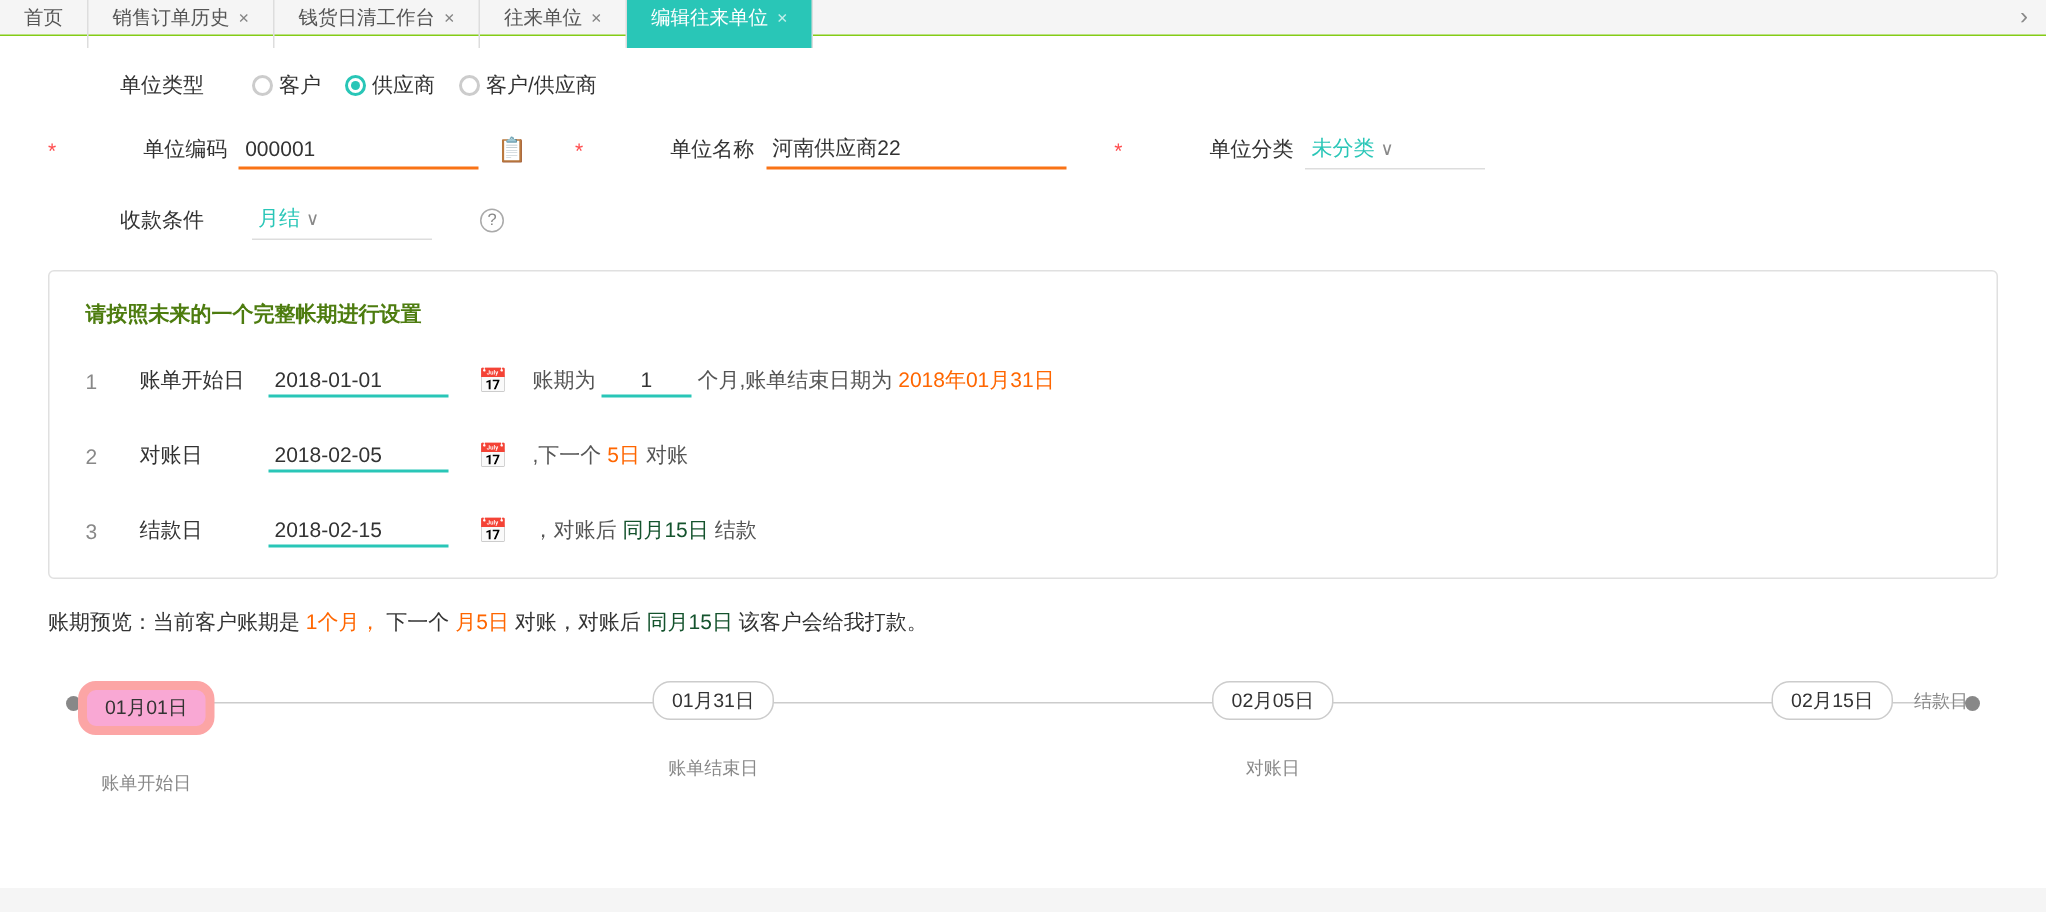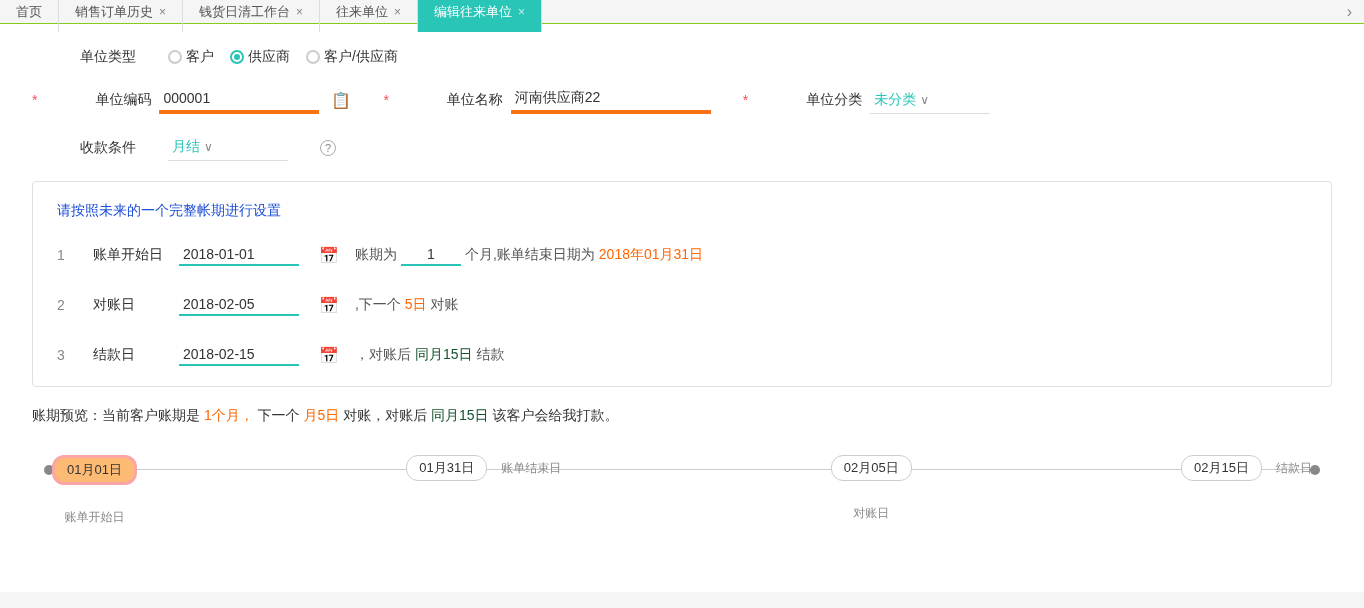--- a/index.html
+++ b/index.html
@@ -105,21 +105,21 @@
     }
 
     
     .field-group {
       display: flex;
       align-items: center;
       gap: 8px;
     }
     .form-input {
       border: none;
-      border-bottom: 4px solid #f97316;
+      border-bottom: 2px solid #f97316;
       outline: none;
       padding: 4px 4px;
       font-size: 14px;
       color: #333;
       background: transparent;
       width: 160px;
     }
     .form-input.wide { width: 200px; }
     .calendar-icon {
       color: #29c6b7;
@@ -157,22 +157,23 @@
 
     
     .panel {
       border: 1px solid #e0e0e0;
       border-radius: 4px;
       padding: 20px 24px;
       margin-bottom: 20px;
     }
     .panel-title {
       font-size: 14px;
-      color: #1d4ed8;
+      color: #4d7c0f;
       margin-bottom: 24px;
+      font-weight: bold;
     }
 
     
     .period-row {
       display: flex;
       align-items: center;
       margin-bottom: 28px;
       gap: 16px;
     }
     .period-row:last-child { margin-bottom: 0; }
@@ -358,26 +359,26 @@
   <div style="position: relative; padding: 10px 20px 30px 20px;">
 
     <div style="position: absolute; left: 20px; right: 20px; top: 24px; height: 1px; background: #ccc; z-index: 0;"></div>
 
     <div style="position: absolute; left: 12px; top: 20px; width: 10px; height: 10px; border-radius: 50%; background: #888; z-index: 1;"></div>
     <div style="position: absolute; right: 12px; top: 20px; width: 10px; height: 10px; border-radius: 50%; background: #888; z-index: 1;"></div>
 
     <div style="display: flex; justify-content: space-between; align-items: flex-start; position: relative; z-index: 1;">
 
       <div style="display: flex; flex-direction: column; align-items: center; gap: 6px;">
-        <div style="border: 3px solid #fca5a5; border-radius: 12px; padding: 3px 12px; font-size: 13px; background: #fdba74;">01月01日</div>
+        <div style="border: 6px solid #fca5a5; border-radius: 12px; padding: 3px 12px; font-size: 13px; background: #f9a8d4;">01月01日</div>
         <div style="width: 2px; height: 12px; background: transparent;"></div>
         <div style="font-size: 12px; color: #888;">账单开始日</div>
       </div>
 
-      <div style="display: flex; align-items: center; gap: 6px;">
+      <div style="display: flex; flex-direction: column; align-items: center; gap: 6px;">
         <div style="border: 1px solid #ccc; border-radius: 12px; padding: 3px 12px; font-size: 13px; background: #fff;">01月31日</div>
         <div style="width: 2px; height: 12px; background: transparent;"></div>
         <div style="font-size: 12px; color: #888;">账单结束日</div>
       </div>
 
       <div style="display: flex; flex-direction: column; align-items: center; gap: 6px;">
         <div style="border: 1px solid #ccc; border-radius: 12px; padding: 3px 12px; font-size: 13px; background: #fff;">02月05日</div>
         <div style="width: 2px; height: 12px; background: transparent;"></div>
         <div style="font-size: 12px; color: #888;">对账日</div>
       </div>

